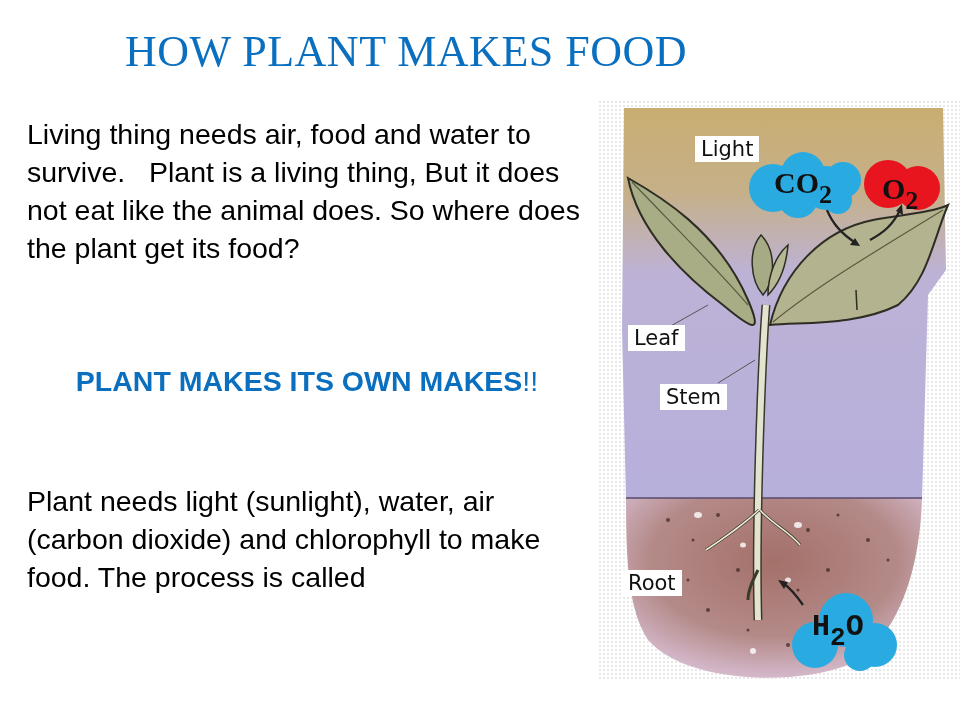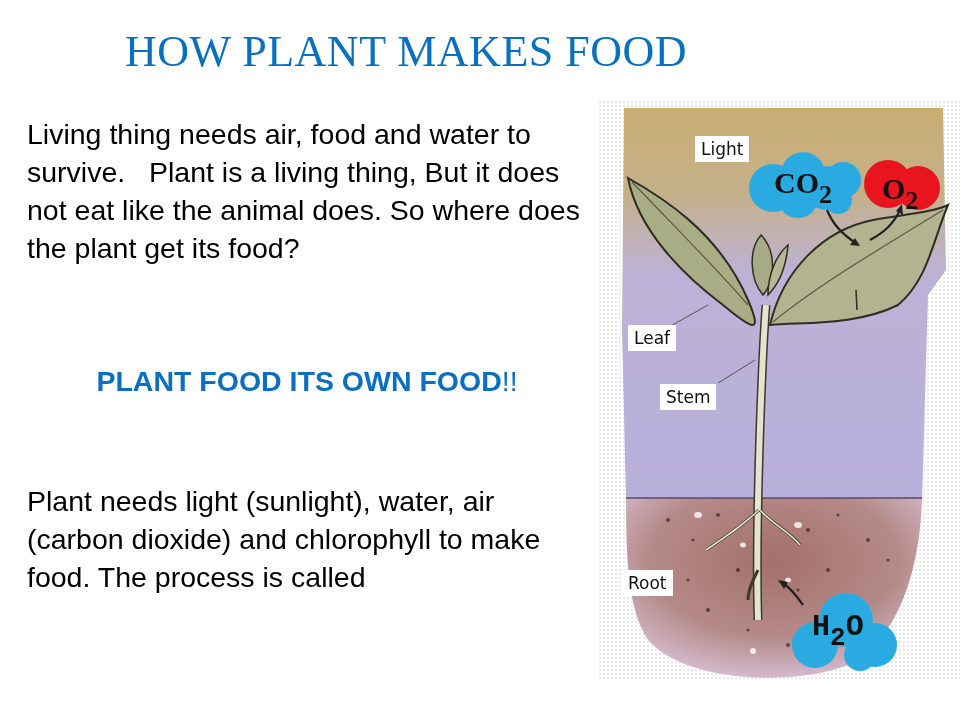--- a/index.html
+++ b/index.html
@@ -11,34 +11,34 @@
   .p2 { top:482px; }
   .emph { position:absolute; left:27px; top:362px; width:560px; text-align:center; color:#0a6fbf;
           font-weight:bold; font-size:28.5px; line-height:38px; }
   .emph .exc { font-weight:normal; }
   .bold { font-weight:bold; }
   .figure { position:absolute; left:598px; top:100px; width:362px; height:580px;
             background-image: radial-gradient(#e8e8e8 0.8px, transparent 0.9px);
             background-size:4px 4px; }
   .figure svg { position:absolute; left:0; top:0; }
   .lbl { position:absolute; background:#fff; color:#111; font-family:"DejaVu Sans", sans-serif;
-         font-size:17px; line-height:26px; padding:0 6px; }
+         font-size:21px; line-height:26px; padding:0 6px; }
   .mol { position:absolute; font-family:"Liberation Serif", serif; font-weight:bold; color:#111; font-size:30px; }
   .mol sub { font-size:26px; vertical-align:-10px; }
 </style>
 </head>
 <body>
 
 <div>
   <div class="title">HOW PLANT MAKES FOOD</div>
 
   <div class="text p1">Living thing needs air, food and water to survive.&nbsp;&nbsp; Plant is a living thing, But it does not eat like the animal does. So where does the plant get its food?</div>
 
   <div class="emph">
-    <span>PLANT FOOD ITS OWN FOOD</span><span class="exc">!!</span>
+    <span>PLANT MAKES ITS OWN MAKES</span><span class="exc">!!</span>
   </div>
 
   <div class="text p2">
     <span>Plant needs light (sunlight), water, air (carbon dioxide) and chlorophyll to make food. The process is called</span><br>
   </div>
 
   <div class="figure">
     <svg width="362" height="580" viewBox="0 0 362 580">
       <defs>
         <linearGradient id="sky" x1="0" y1="0" x2="0" y2="1">

